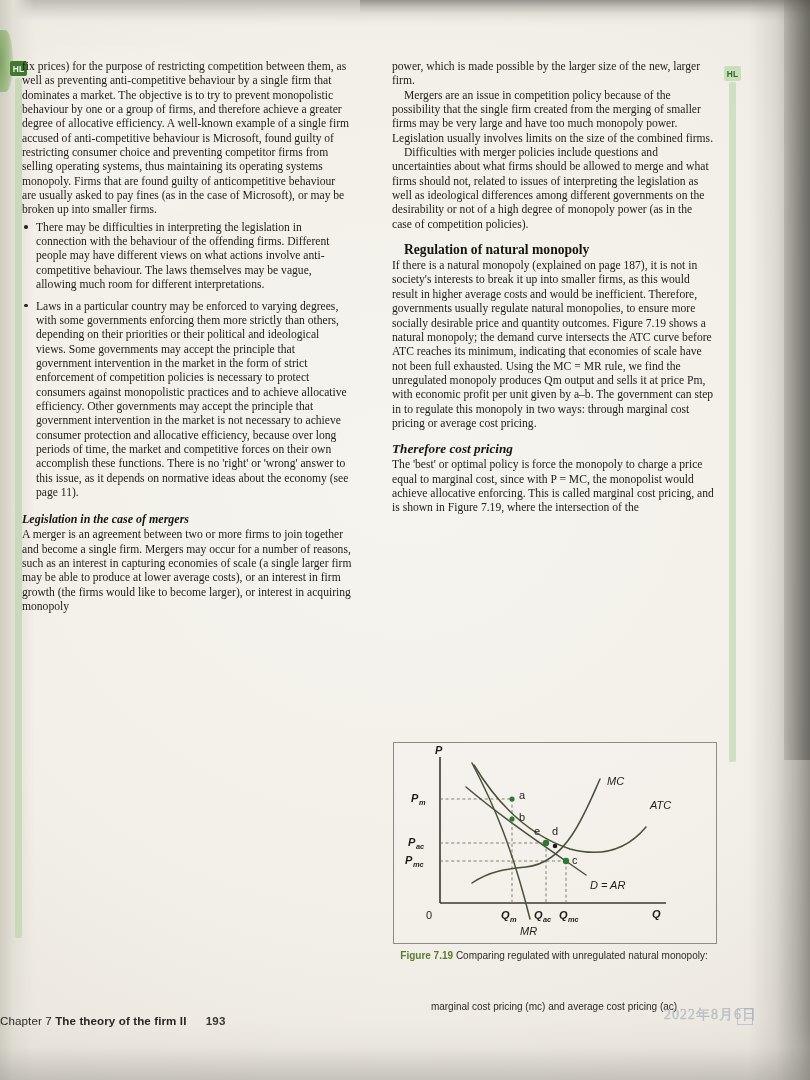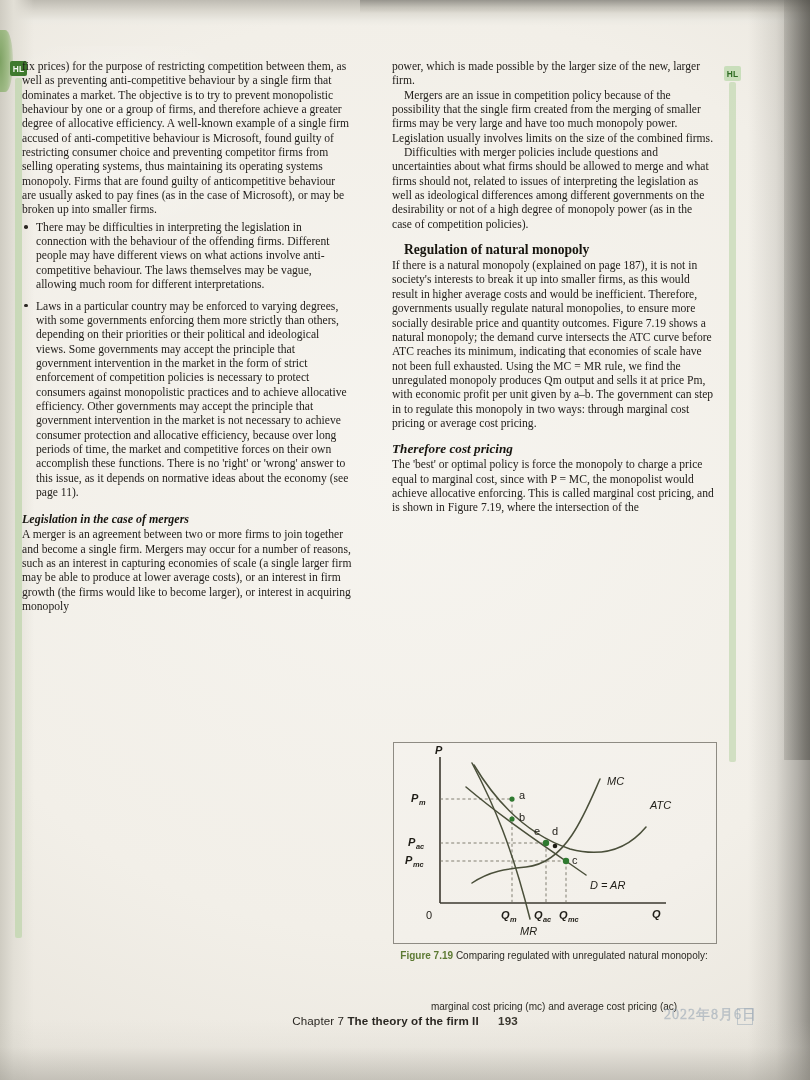--- a/index.html
+++ b/index.html
@@ -118,21 +118,21 @@
   .figcap{
     position:absolute;left:396px;top:950px;width:316px;
     font-size:10px;line-height:12.6px;color:#2c2a24;text-align:center;
     font-family:"Liberation Sans","DejaVu Sans",sans-serif;
   }
   .figcap b{color:#5d7a33;}
   .figcap .capline2{display:block;margin-top:38px;}
 
   
   .footer{
-    position:absolute;left:0;right:0;top:1014px;text-align:center;
+    position:absolute;left:0;right:0;top:1014px;
     font-family:"Liberation Sans","DejaVu Sans",sans-serif;
     font-size:11.6px;color:#2a2722;letter-spacing:.1px;
   }
   .footer .chap{font-weight:normal;}
   .footer .ttl{font-weight:bold;}
   .footer .pg{font-weight:bold;margin-left:16px;color:#3a372f;}
   .watermark{
     position:absolute;left:620px;top:1006px;
     font-family:Liberation Serif, serif;
     font-size:14px;color:rgba(150,165,180,.45);letter-spacing:1px;

